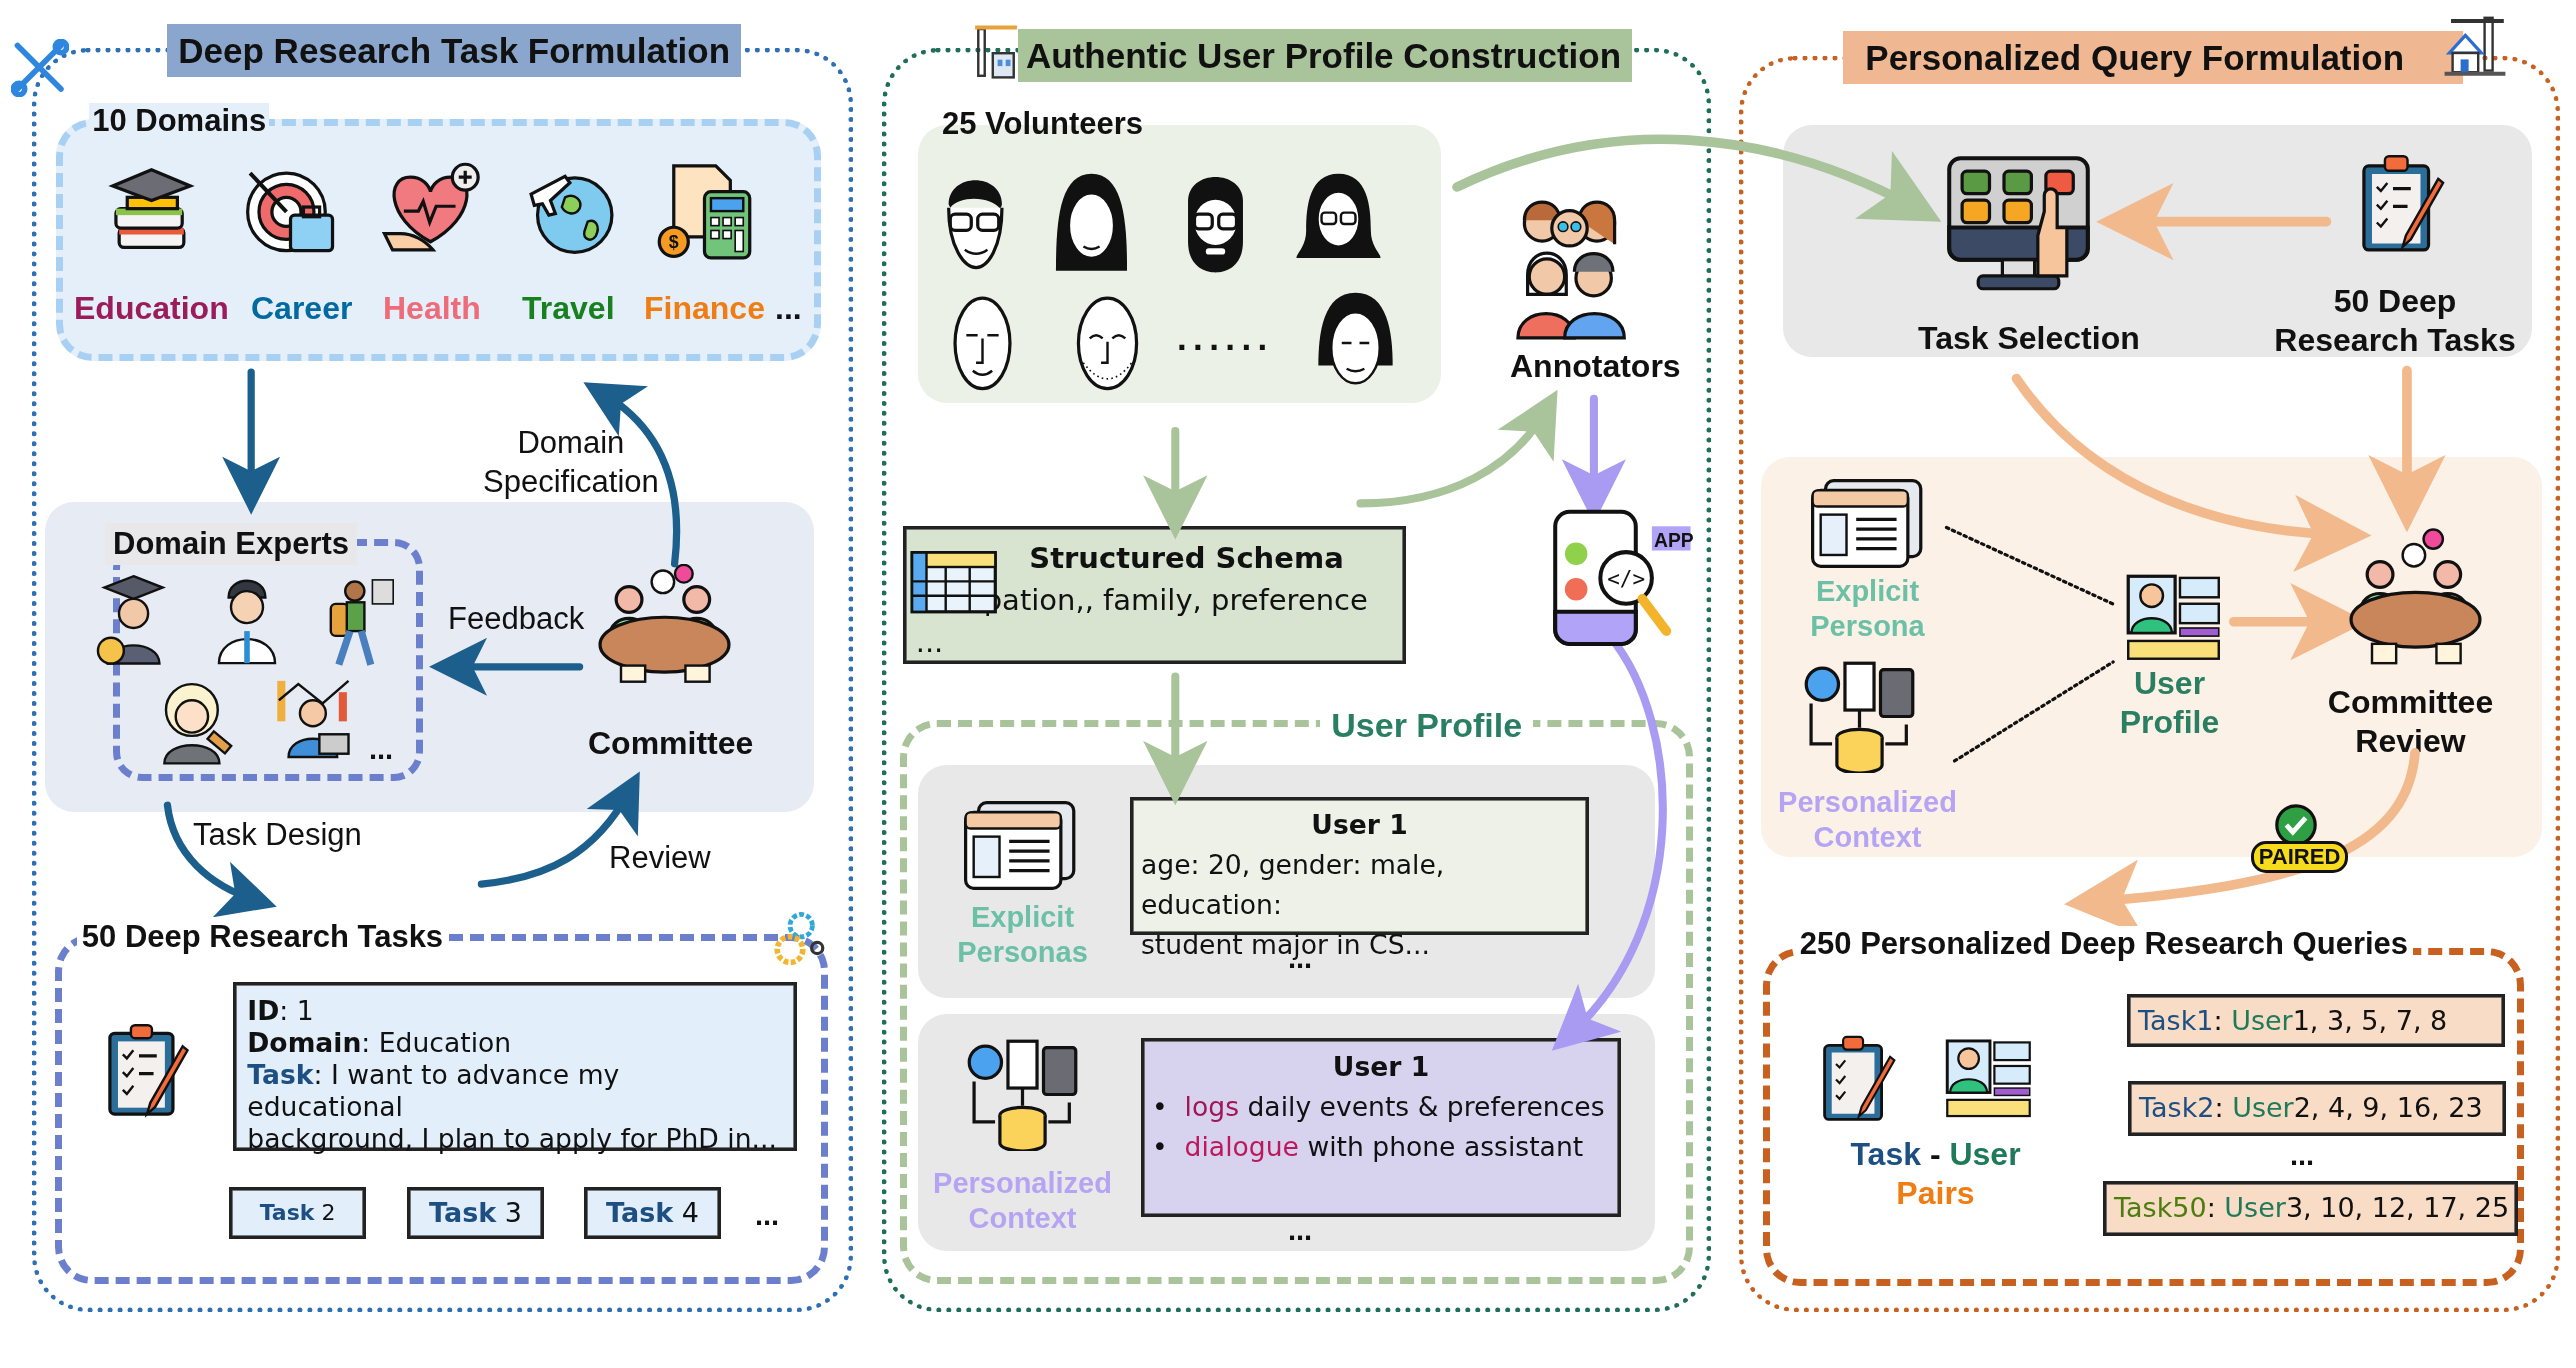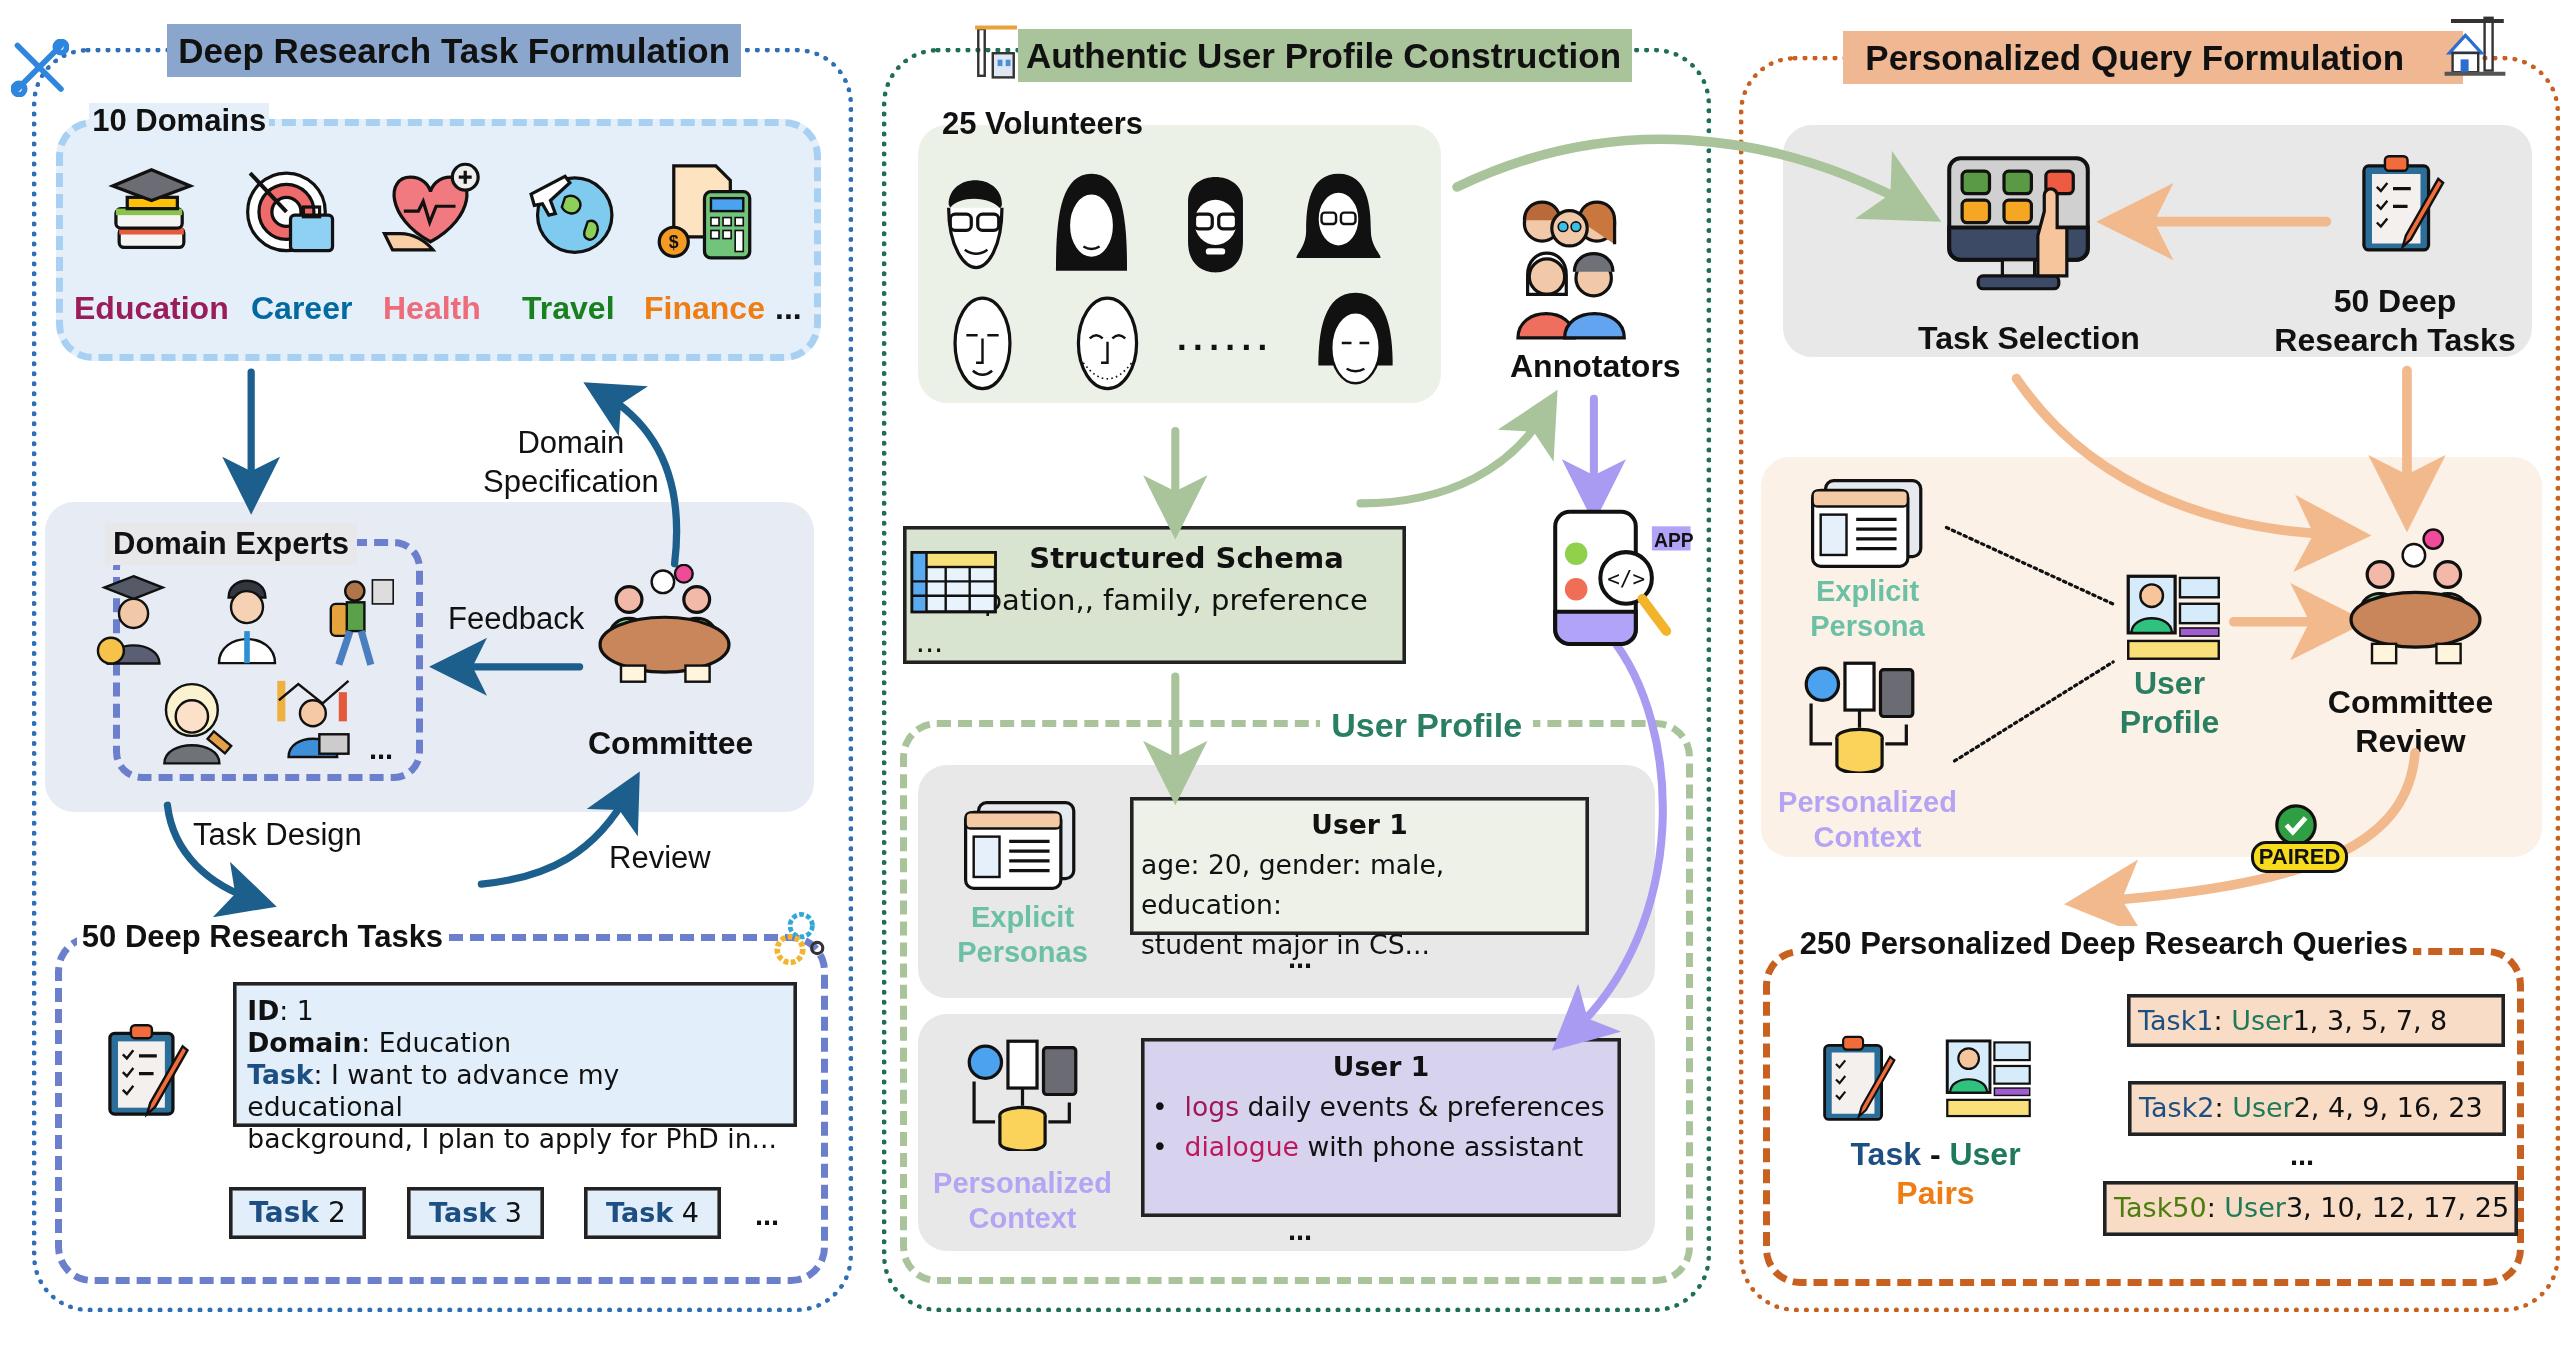--- a/index.html
+++ b/index.html
@@ -187,28 +187,28 @@
   <svg width="89" height="97" viewBox="0 0 110 120">
       <rect x="6" y="14" width="78" height="100" rx="6" fill="#2c6e9a" stroke="#111" stroke-width="4"></rect>
       <rect x="16" y="24" width="58" height="82" fill="#f4f0ee"></rect>
       <rect x="32" y="4" width="26" height="16" rx="5" fill="#f26b3a" stroke="#111" stroke-width="3"></rect>
       <path d="M22 40 l5 5 l8 -10 M22 62 l5 5 l8 -10 M22 84 l5 5 l8 -10" stroke="#111" stroke-width="3" fill="none"></path>
       <path d="M42 42 h22 M42 64 h18" stroke="#111" stroke-width="4"></path>
       <path d="M96 30 l-40 70 l-4 14 l10 -9 l40 -70z" fill="#f26b3a" stroke="#111" stroke-width="3"></path>
     </svg>
 </div>
 
-<div class="sketch-box hand" style="left:233px;top:982px;width:564px;height:145px;background:#e2eef9;padding:9.7px 11.3px;font-size:26.6px;line-height:32px;">
+<div class="sketch-box hand" style="left:233px;top:982px;width:564px;height:169px;background:#e2eef9;padding:9.7px 11.3px;font-size:26.6px;line-height:32px;">
   <div><span class="bold">ID</span><span>: </span><span>1</span></div>
   <div><span class="bold">Domain</span><span>: </span><span>Education</span></div>
   <div><span class="bold" style="color:#1d4f82;">Task</span><span>: </span><span>I want to advance my educational</span></div>
   <div>background, I plan to apply for PhD in...</div>
 </div>
 
-<div class="sketch-box hand" style="left:229px;top:1187px;width:137px;height:52px;background:#e2eef9;font-size:28px;line-height:45px;text-align:center;">
+<div class="sketch-box hand" style="left:229px;top:1187px;width:137px;height:52px;background:#e2eef9;font-size:22px;line-height:45px;text-align:center;">
   <span class="bold" style="color:#1d4f82;">Task</span> <span>2</span>
 </div>
 <div class="sketch-box hand" style="left:407px;top:1187px;width:137px;height:52px;background:#e2eef9;font-size:27px;line-height:45px;text-align:center;">
   <span class="bold" style="color:#1d4f82;">Task</span> <span>3</span>
 </div>
 <div class="sketch-box hand" style="left:584px;top:1187px;width:137px;height:52px;background:#e2eef9;font-size:27px;line-height:45px;text-align:center;">
   <span class="bold" style="color:#1d4f82;">Task</span> <span>4</span>
 </div>
 <div class="label bold" style="left:755px;top:1199px;font-size:29px;">...</div>
 

